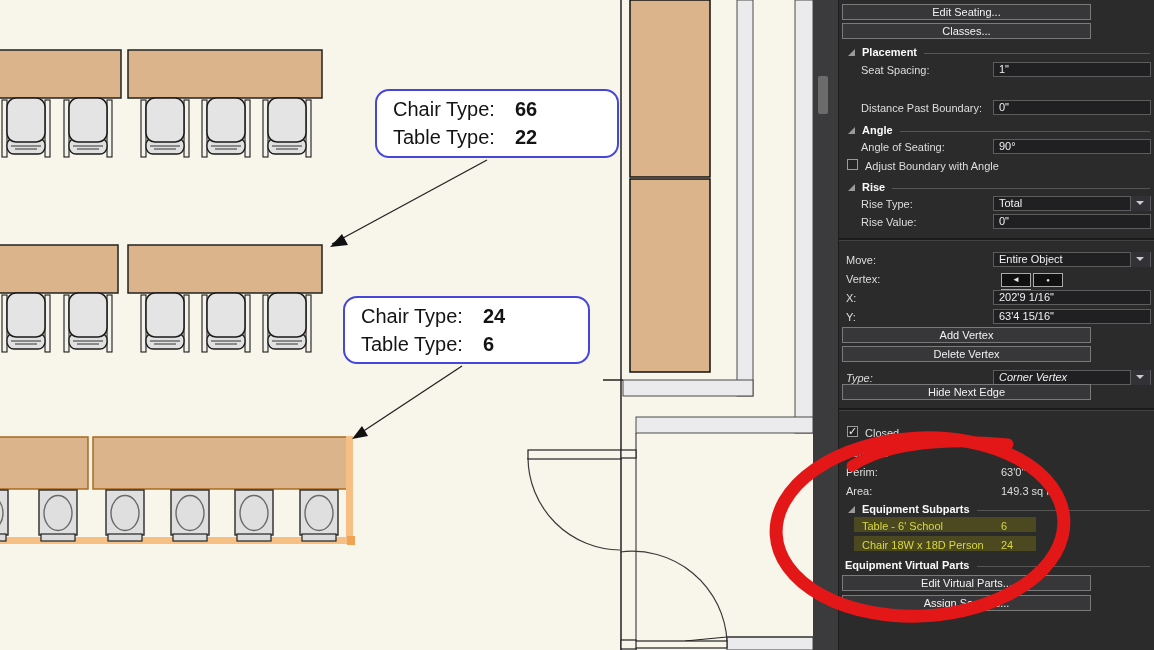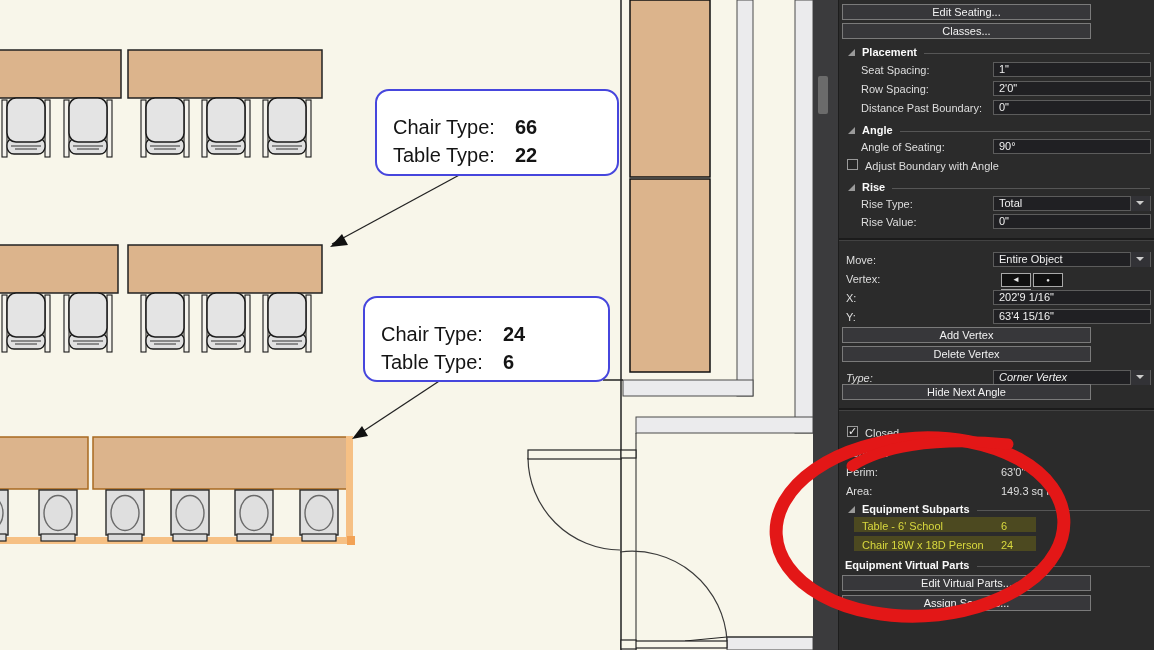--- a/index.html
+++ b/index.html
@@ -1,23 +1,23 @@
 <!DOCTYPE html>
 <html><head>
 <meta charset="utf-8">
 <style>
   html,body{margin:0;padding:0;background:#000;}
   #root{position:relative;width:1154px;height:650px;overflow:hidden;
         font-family:"Liberation Sans",sans-serif;background:#f8f6ea;}
   
   #plan-svg{position:absolute;left:0;top:0;}
   .callout{position:absolute;background:#ffffff;border:2px solid #4646dd;border-radius:14px;
-           padding:22px 0 0 16px;color:#141414;font-size:20px;line-height:28px;}
+           padding:4px 0 0 16px;color:#141414;font-size:20px;line-height:28px;}
   #callout-1{left:375px;top:89px;width:224px;height:61px;}
-  #callout-2{left:363px;top:296px;width:227px;height:60px;}
+  #callout-2{left:343px;top:296px;width:227px;height:60px;}
   .cl-label{display:inline-block;width:122px;}
   .cl-value{font-weight:bold;}
   
   #scroll-strip{position:absolute;left:813px;top:0;width:25px;height:650px;background:#3b3b3d;}
   #scroll-thumb{position:absolute;left:5px;top:76px;width:10px;height:38px;background:#6b6b6b;border-radius:2px;}
   
   #panel{position:absolute;left:838px;top:0;width:316px;height:650px;background:#2b2b2b;
          font-size:11px;color:#dedede;border-left:1px solid #1d1d1d;box-sizing:border-box;}
   .prow{position:absolute;left:0;width:256px;height:17px;line-height:15px;}
   .pbtn{position:absolute;left:3px;right:4px;height:16px;background:#37373a;border:1px solid #7a7a7a;
@@ -224,24 +224,20 @@
       </div>
       <div class="prow phdr" style="top: 44px; left: 9px; width: 307px;">
         <div class="tri"></div>
         <span>Placement</span>
         <div class="hline"></div>
       </div>
       <div class="prow" style="top: 62px;">
         <div class="plabel" style="left: 22px;">Seat Spacing:</div>
         <div class="pvalue-box">1"</div>
       </div>
-      <div class="prow" style="top: 81px;">
-        <div class="plabel" style="left: 22px;">Row Spacing:</div>
-        <div class="pvalue-box">2'0"</div>
-      </div>
       <div class="prow" style="top: 100px;">
         <div class="plabel" style="left: 22px;">Distance Past Boundary:</div>
         <div class="pvalue-box">0"</div>
       </div>
       <div class="prow phdr" style="top: 122px; left: 9px; width: 307px;">
         <div class="tri"></div>
         <span>Angle</span>
         <div class="hline"></div>
       </div>
       <div class="prow" style="top: 139px;">
@@ -292,21 +288,21 @@
       <div class="prow" style="top: 327px;">
         <div class="pbtn">Add Vertex</div>
       </div>
       <div class="prow" style="top: 370px; font-style: italic;">
         <div class="plabel" style="left: 7px;">Type:</div>
         <div class="pvalue-box">Corner Vertex<div class="dd-btn">
             <div class="dd-arrow"></div>
           </div></div>
       </div>
       <div class="prow" style="top: 384px;">
-        <div class="pbtn">Hide Next Angle</div>
+        <div class="pbtn">Hide Next Edge</div>
       </div>
       <div class="pdivider" style="top: 408px;"></div>
       <div class="prow" style="top: 425px;">
         <div class="pcheck">
           <div class="mark">✓</div>
         </div>
         <div class="plabel" style="left: 26px;">Closed</div>
       </div>
       <div class="prow" style="top: 445px;">
         <div class="plabel" style="left: 7px;">Vertices:</div>

